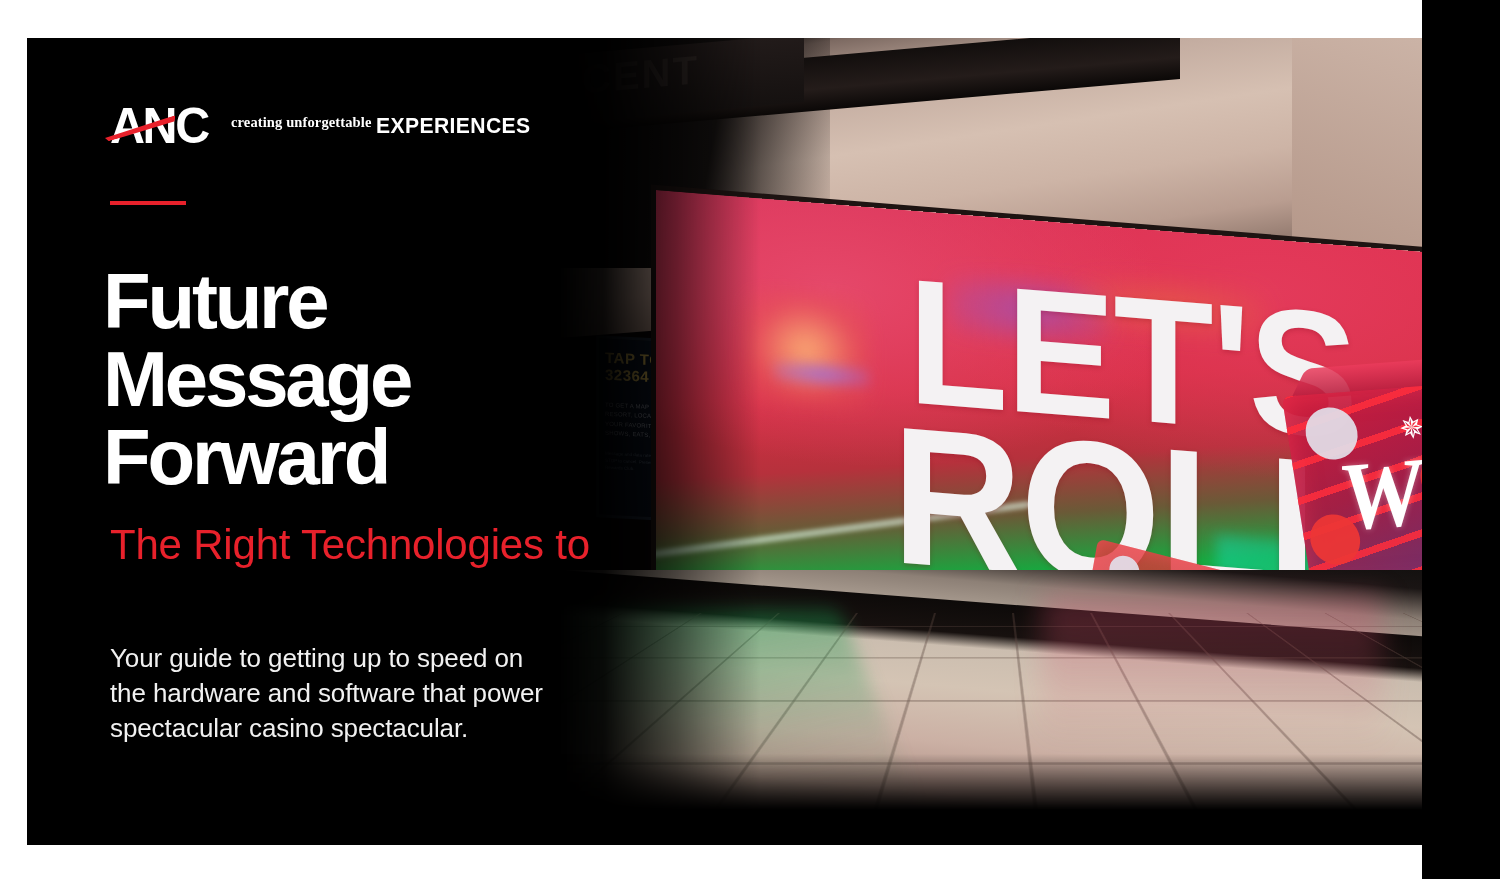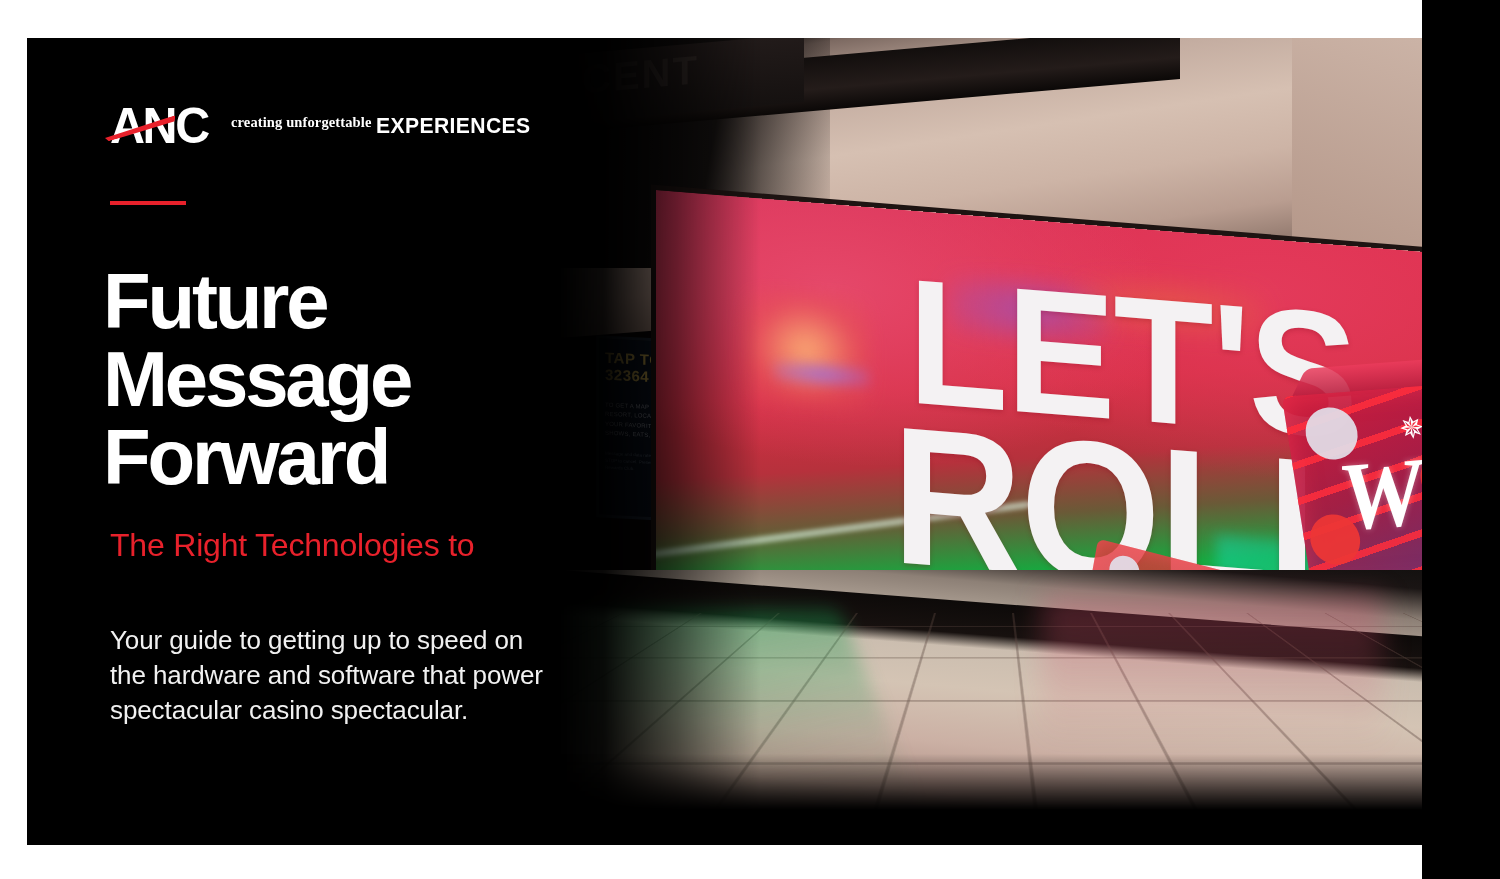--- a/index.html
+++ b/index.html
@@ -421,30 +421,30 @@
     color: #ffffff;
   }
   .headline .hl { display: block; }
 
   .subhead {
     position: absolute;
     left: 110px; top: 521px;
     width: 610px;
     font-family: "Liberation Sans", sans-serif;
     font-weight: 400;
-    font-size: 32px;
+    font-size: 42px;
     line-height: 48px;
     letter-spacing: -.2px;
     color: #e8212b;
   }
   .subhead .sl { display: block; }
 
   .body-copy {
     position: absolute;
-    left: 110px; top: 623px;
+    left: 110px; top: 641px;
     width: 560px;
     font-family: "Liberation Sans", sans-serif;
     font-weight: 400;
     font-size: 26px;
     line-height: 35px;
     letter-spacing: -.1px;
     color: #f1f1f1;
   }
   .body-copy .bl { display: block; }
 </style>

